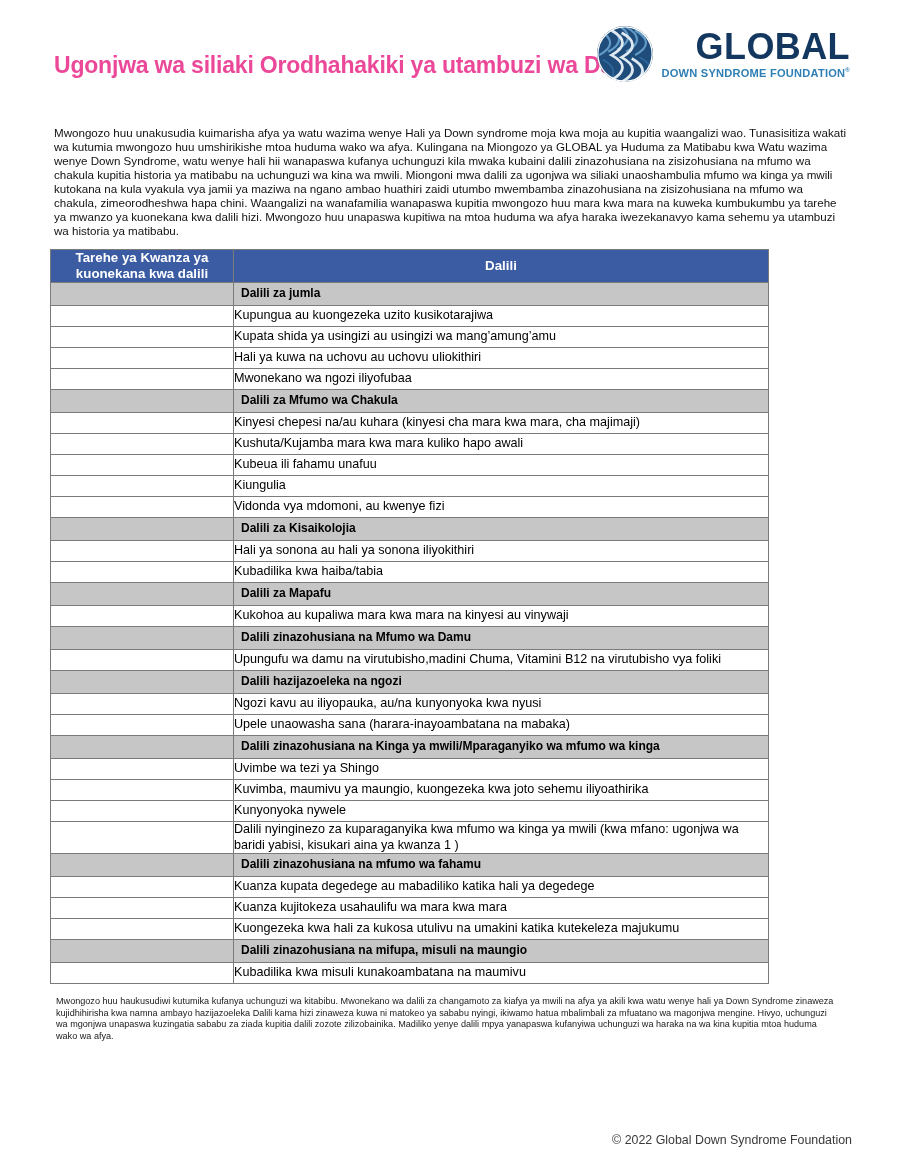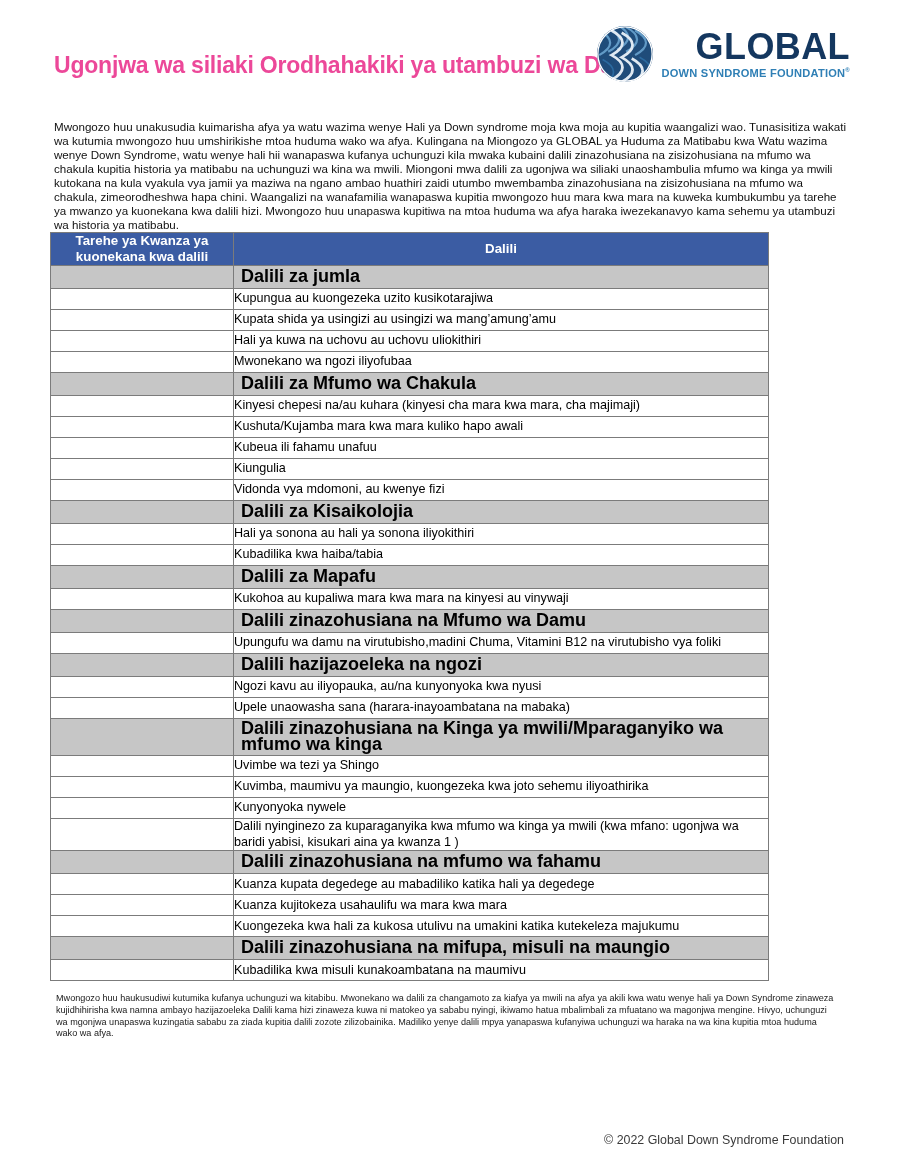--- a/index.html
+++ b/index.html
@@ -73,31 +73,32 @@
     margin-top: 3px;
     white-space: nowrap;
   }
   .logo-sub sup {
     font-size: 6px;
     vertical-align: super;
   }
 
   
   .intro {
-    margin-top: 20px;
+    margin-top: 26px;
     padding: 0 6px 0 8px;
     font-size: 11.6px;
     line-height: 14.0px;
     text-align: left;
     color: #111111;
   }
   .intro p { margin: 0; }
 
   
   .tbl-wrap {
+    margin-top: 11px;
     padding: 0 4px 0 4px;
   }
   table.checklist {
     width: 718px;
     border-collapse: collapse;
     table-layout: fixed;
   }
   table.checklist col.c-date { width: 183px; }
   table.checklist col.c-sym  { width: 535px; }
 
@@ -115,21 +116,21 @@
     text-align: center;
     line-height: 16px;
     padding: 6px 4px 7px 4px;
     border-color: #30508f;
   }
   thead th.th-sym { font-weight: bold; }
 
   tr.section td {
     background: #c6c6c6;
     font-weight: bold;
-    font-size: 18px;
+    font-size: 12px;
   }
   tr.item td {
     background: #ffffff;
     font-size: 12.6px;
   }
   td.date-cell {
     height: 20px;
   }
   td.sym-cell {
     padding: 2px 3px 3px 7px;
@@ -142,21 +143,21 @@
   .disclaimer {
     margin-top: 12px;
     padding: 0 14px 0 10px;
     font-size: 9.1px;
     line-height: 11.6px;
     color: #202020;
   }
   .disclaimer p { margin: 0; }
   .copyright {
     position: absolute;
-    right: 56px;
+    right: 48px;
     bottom: 18px;
     font-size: 12.4px;
     color: #3a3a3a;
   }
 </style>
 </head>
 <body>
 
 <div class="page">
 

